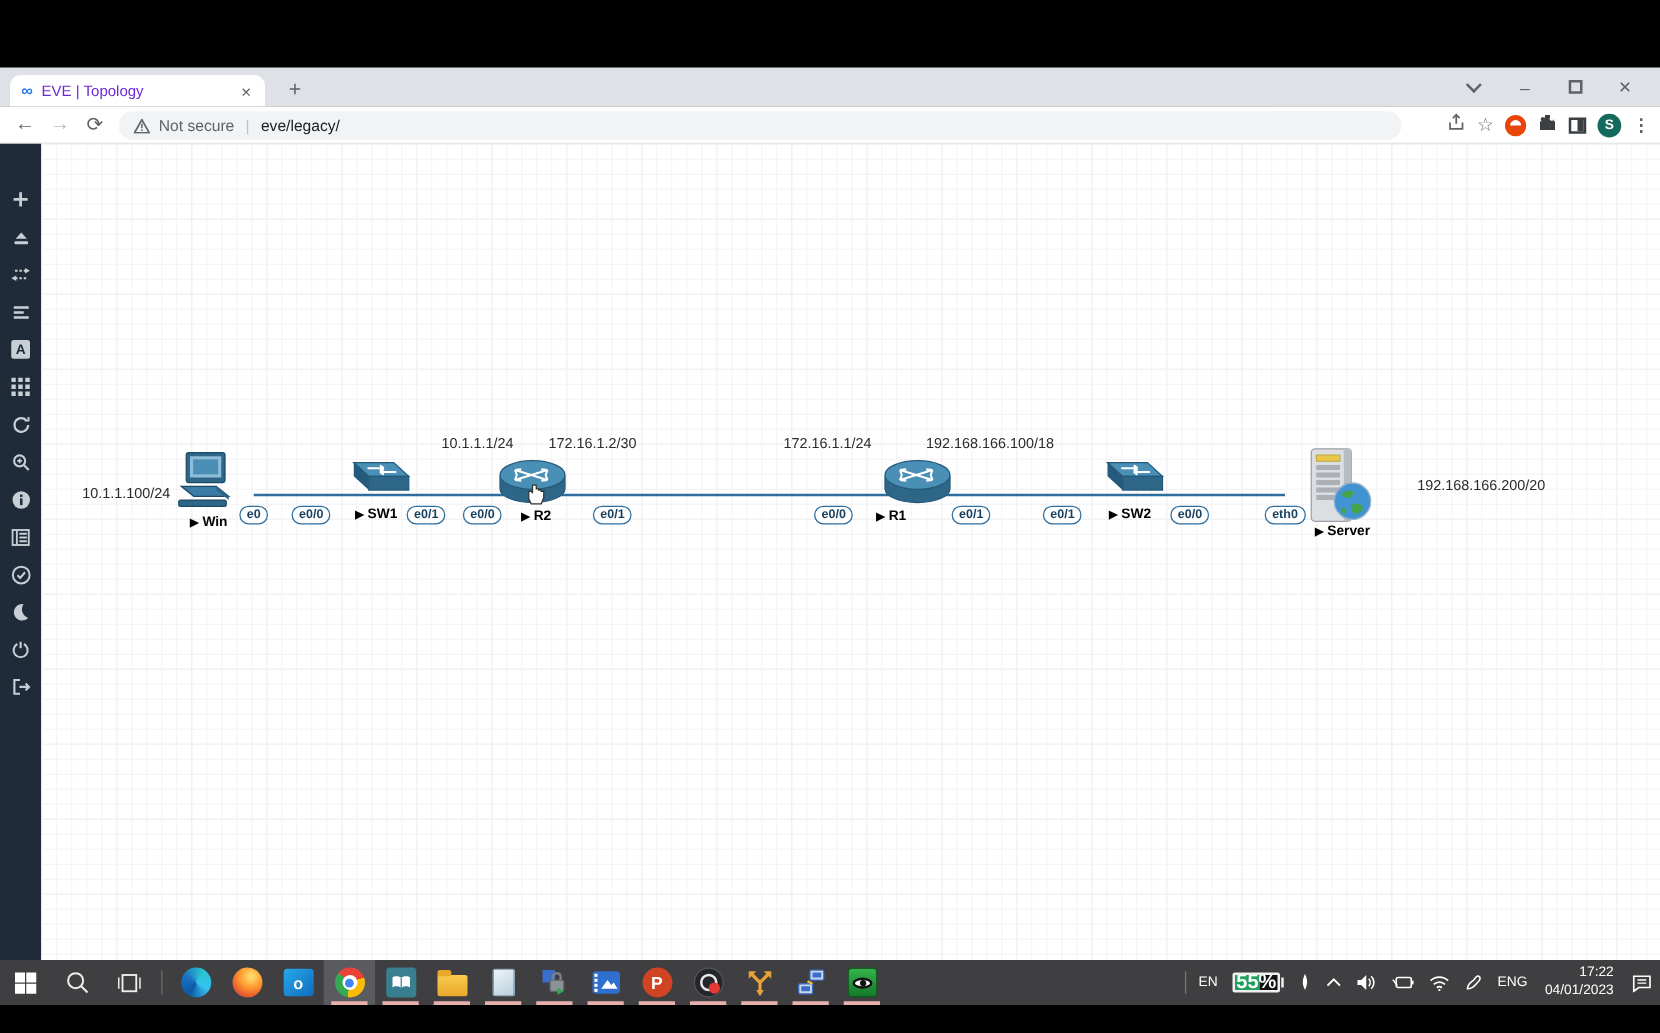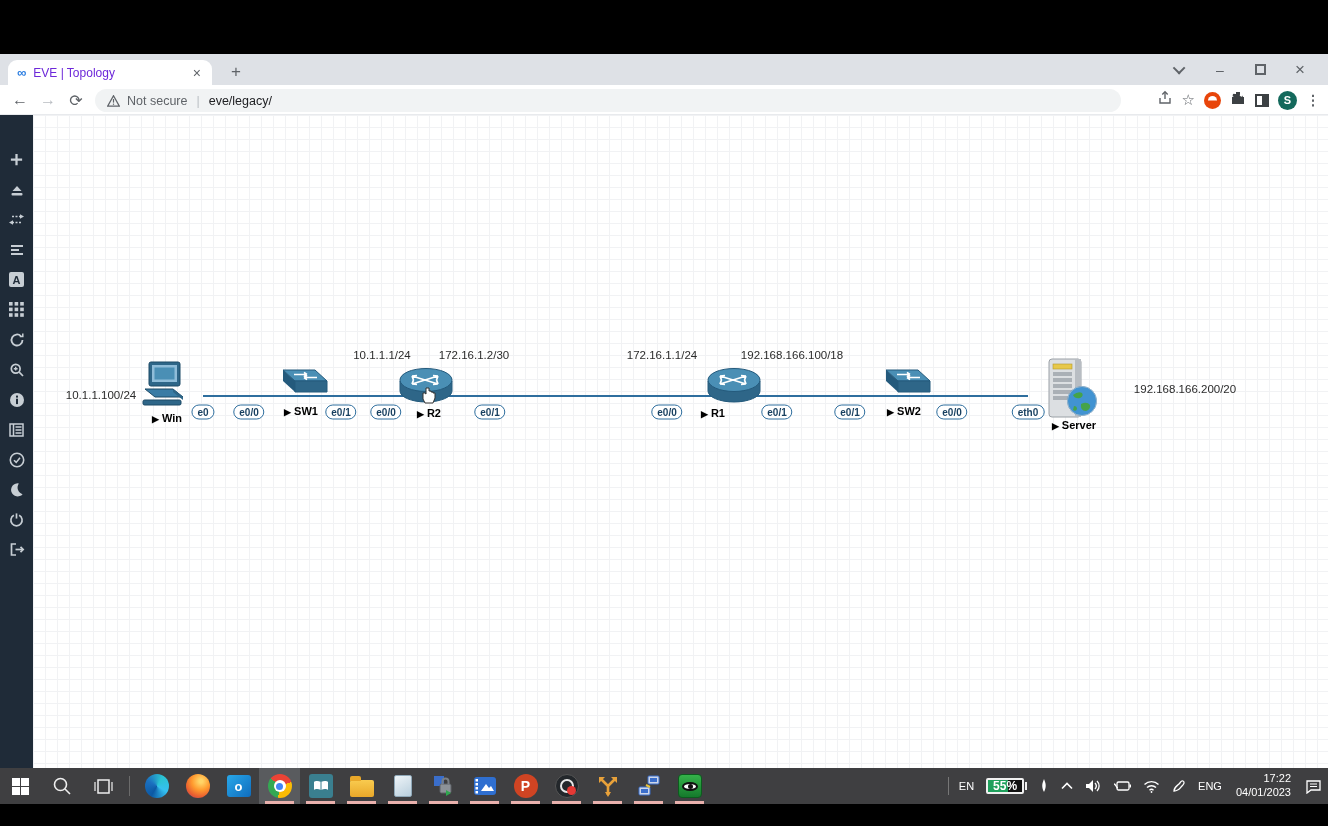--- a/index.html
+++ b/index.html
@@ -97,21 +97,21 @@
   .eye-ball { width:16px; height:9px; background:#fff; border:2px solid #111; border-radius:50%; position:relative; }
   .eye-ball::after { content:""; position:absolute; left:4px; top:0.5px; width:5px; height:5px; background:#111; border-radius:50%; }
 
   .tray { margin-left:auto; display:flex; align-items:center; color:#fff; }
   .tray-item { display:flex; align-items:center; justify-content:center; padding:0 6px; height:100%; font-size:11px; }
   .tray-sep { width:1px; height:18px; background:#777; margin:0 4px; }
   .battery { display:flex; align-items:center; }
   .bat-body { width:38px; height:16px; border:2px solid #f0f0f0; border-radius:2px; background:#111;
               position:relative; overflow:hidden; display:flex; align-items:center; }
   .bat-fill { position:absolute; left:0; top:0; bottom:0; width:60%; background:#1fa05c; }
-  .bat-txt { position:relative; width:100%; text-align:center; font-size:12px; font-weight:bold; color:#fff; }
+  .bat-txt { position:relative; width:100%; text-align:center; font-size:16px; font-weight:bold; color:#fff; }
   .bat-tip { width:2px; height:8px; background:#f0f0f0; margin-left:1px; }
   .clock { text-align:right; line-height:1.25; font-size:11px; padding:0 8px; }
 
   .blackbar-top { position:absolute; top:0; left:0; width:100%; height:54px; background:#000; }
   .blackbar-bot { position:absolute; top:804px; left:0; width:100%; height:22px; background:#000; }
 </style>
 </head>
 <body>
 
 <div class="stage">

